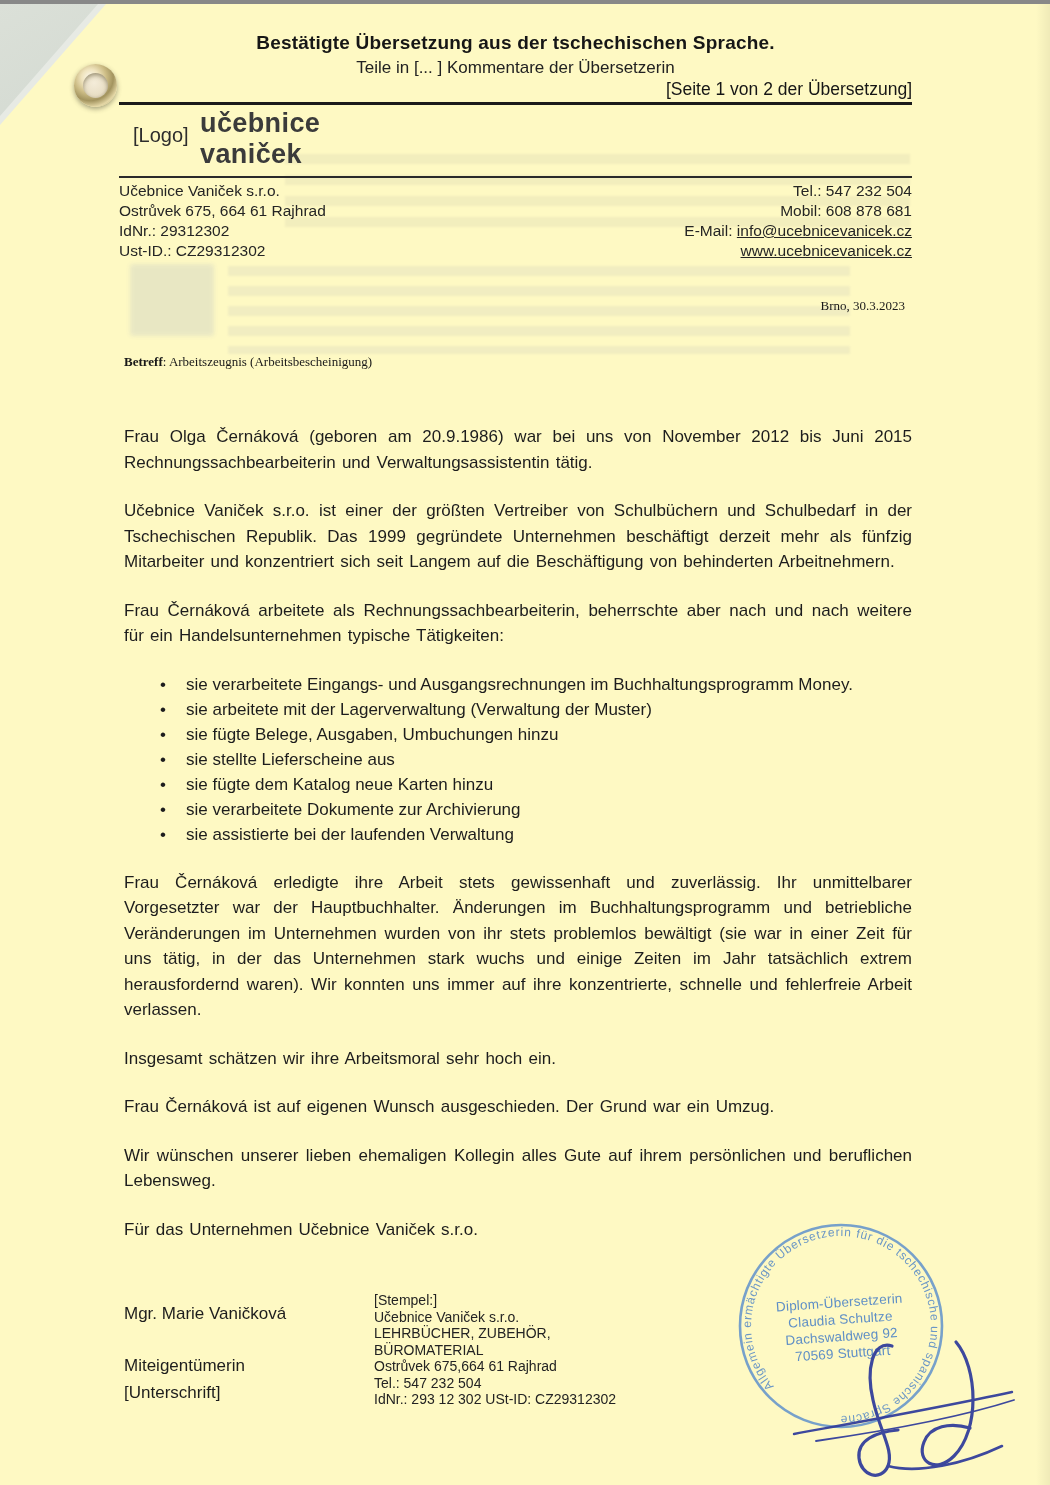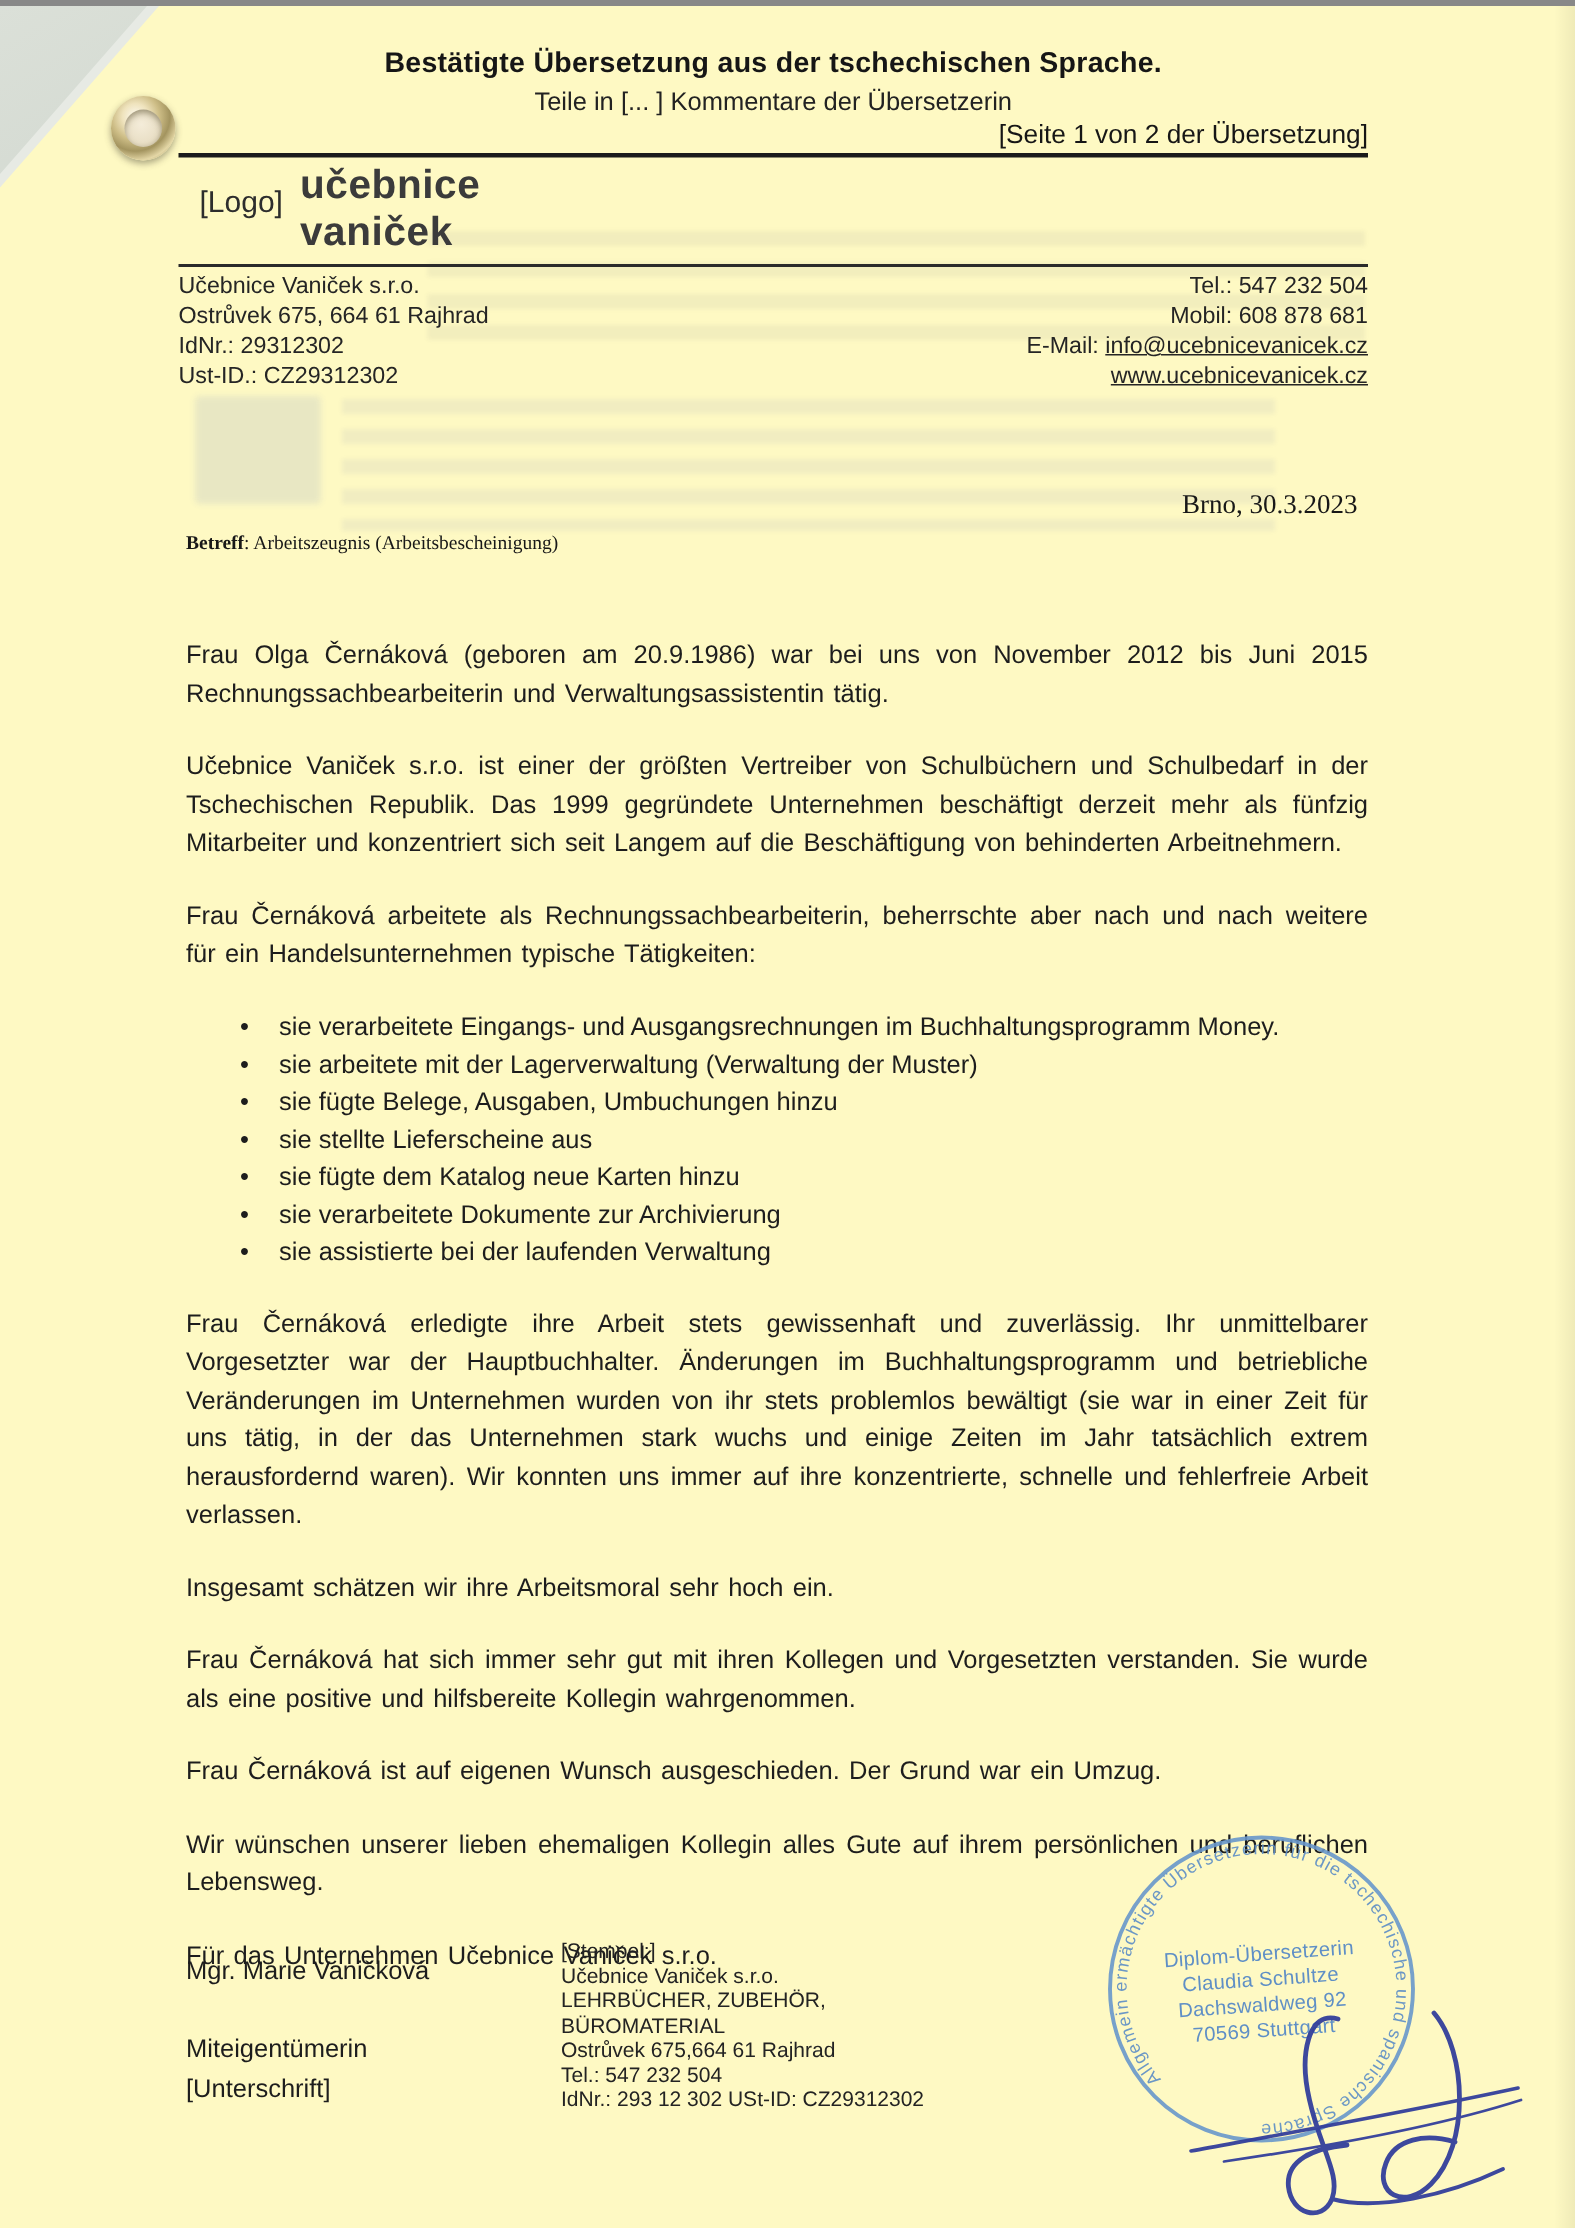--- a/index.html
+++ b/index.html
@@ -62,21 +62,21 @@
     filter:blur(1.3px);opacity:.6;
   }
   .ghost-lines-blue{
     background-image:repeating-linear-gradient(to bottom,rgba(108,118,168,.15) 0 10px,transparent 10px 20px);
     filter:blur(1.3px);opacity:.6;
   }
   .ghost-logo{
     background:rgba(122,140,198,.20);filter:blur(2px);border-radius:3px;opacity:.8;
   }
   
-  .dateline{position:absolute;top:322px;right:145px;font-family:"Liberation Serif",serif;font-size:18px;color:#181818;}
+  .dateline{position:absolute;top:294px;right:145px;font-family:"Liberation Serif",serif;font-size:13px;color:#181818;}
   .subject{position:absolute;left:124px;top:350px;font-family:"Liberation Serif",serif;font-size:13px;color:#181818;}
   .subject b{font-weight:bold;}
   
   .body-text{position:absolute;left:124px;top:420px;width:788px;font-size:17px;line-height:25.5px;color:#1d1d1d;}
   .body-text p{margin:0 0 23px 0;text-align:justify;word-spacing:1.5px;}
   .body-text ul{list-style:none;margin:20px 0 23px 0;padding:0 0 0 62px;}
   .body-text li{position:relative;line-height:25px;text-align:left;}
   .body-text li::before{content:"•";position:absolute;left:-26px;top:0;font-size:17px;}
   
   .sig-row{position:absolute;left:124px;top:1288px;width:660px;font-size:17px;color:#1d1d1d;}
@@ -150,21 +150,20 @@
       <li>sie verarbeitete Eingangs- und Ausgangsrechnungen im Buchhaltungsprogramm Money.</li>
       <li>sie arbeitete mit der Lagerverwaltung (Verwaltung der Muster)</li>
       <li>sie fügte Belege, Ausgaben, Umbuchungen hinzu</li>
       <li>sie stellte Lieferscheine aus</li>
       <li>sie fügte dem Katalog neue Karten hinzu</li>
       <li>sie verarbeitete Dokumente zur Archivierung</li>
       <li>sie assistierte bei der laufenden Verwaltung</li>
     </ul>
     <p>Frau Černáková erledigte ihre Arbeit stets gewissenhaft und zuverlässig. Ihr unmittelbarer Vorgesetzter war der Hauptbuchhalter. Änderungen im Buchhaltungsprogramm und betriebliche Veränderungen im Unternehmen wurden von ihr stets problemlos bewältigt (sie war in einer Zeit für uns tätig, in der das Unternehmen stark wuchs und einige Zeiten im Jahr tatsächlich extrem herausfordernd waren). Wir konnten uns immer auf ihre konzentrierte, schnelle und fehlerfreie Arbeit verlassen.</p>
     <p>Insgesamt schätzen wir ihre Arbeitsmoral sehr hoch ein.</p>
-    <p>Frau Černáková hat sich immer sehr gut mit ihren Kollegen und Vorgesetzten verstanden. Sie wurde als eine positive und hilfsbereite Kollegin wahrgenommen.</p>
     <p>Frau Černáková ist auf eigenen Wunsch ausgeschieden. Der Grund war ein Umzug.</p>
     <p>Wir wünschen unserer lieben ehemaligen Kollegin alles Gute auf ihrem persönlichen und beruflichen Lebensweg.</p>
     <p>Für das Unternehmen Učebnice Vaniček s.r.o.</p>
   </div>
 
   <div class="sig-row">
     <div class="signer-name">Mgr. Marie Vaničková</div>
     <div class="signer-role">Miteigentümerin</div>
     <div class="signature-annotation">[Unterschrift]</div>
     <div class="stamp-block">

